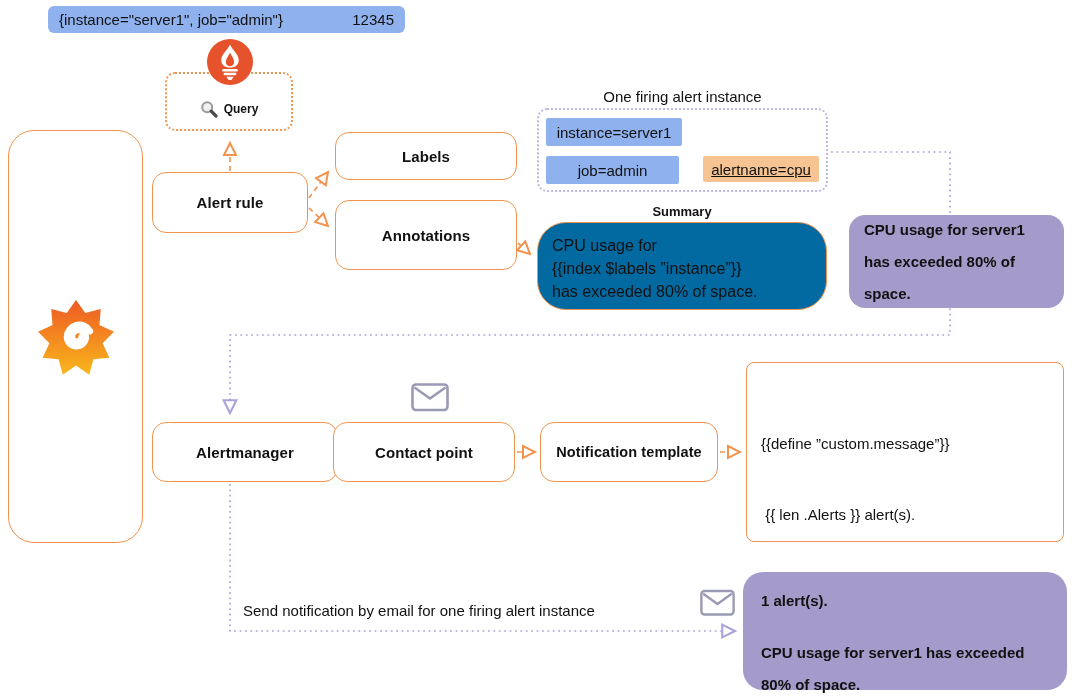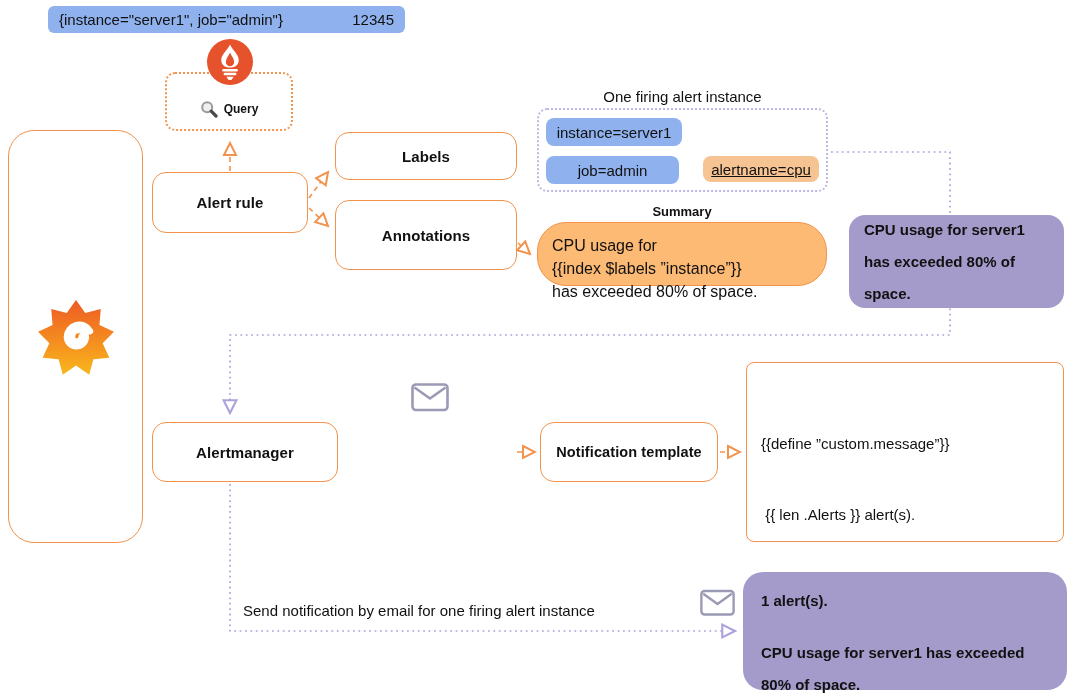--- a/index.html
+++ b/index.html
@@ -37,31 +37,31 @@
   .grafana-logo { position:absolute; left:26px; top:163px; width:82px; height:84px; }
 
   .firing-title { position:absolute; z-index:2; left:537px; top:88px; width:291px;
     text-align:center; font-size:15px; }
   .firing-box {
     position:absolute; z-index:2; left:537px; top:108px; width:291px; height:84px;
     border:2px dotted #BDB8E2; border-radius:10px; background:#fff; padding:8px 7px;
   }
   .badge-row { display:flex; gap:24px; margin-bottom:10px; }
   .badge {
-    height:28px; border-radius:8px; display:flex; align-items:center; justify-content:center;
+    height:28px; border-radius:2px; display:flex; align-items:center; justify-content:center;
     font-size:15px; padding:8px 14px;
   }
   .badge.blue { background:#8FB2EE; width:136px; }
   .badge.orange { background:#F6C392; width:116px; height:26px;text-decoration:underline; }
 
   .summary-title { position:absolute; z-index:2; left:537px; top:204px; width:290px;
     text-align:center; font-size:13px; font-weight:bold; }
   .summary-box {
-    position:absolute; z-index:2; left:537px; top:222px; width:290px; height:64px;
-    border:1.7px solid #F2934D; border-radius:29px; background:#fdba74;
+    position:absolute; z-index:2; left:537px; top:222px; width:290px; height:88px;
+    border:1.7px solid #F2934D; border-radius:29px; background:#0369a1;
     padding:11px 14px; font-size:16px; line-height:23px;
   }
 
   .purple {
     position:absolute; z-index:2; background:#A49BCB; border-radius:16px;
     font-weight:bold; font-size:15px; line-height:32px; color:#111;
   }
   .purple-1 { left:849px; top:215px; width:215px; height:93px; padding:12px 15px;
     display:flex; align-items:center; }
   .purple-2 { left:743px; top:572px; width:324px; height:118px; padding:13px 18px;
@@ -191,20 +191,23 @@
 
   <div class="node n-alertmanager">
     <span>Alertmanager</span>
   </div>
 
   <svg class="env" style="left:411px; top:383px;" width="38" height="29" viewBox="0 0 38 29">
     <rect x="1.5" y="1.5" width="35" height="25.5" rx="3.5" fill="#fff" stroke="#9B9AB4" stroke-width="2.6"></rect>
     <path d="M3.5 4.5 L19 15.5 L34.5 4.5" fill="none" stroke="#9B9AB4" stroke-width="2.6" stroke-linejoin="round"></path>
   </svg>
 
+  <div class="node n-contact">
+    <span>Contact point</span>
+  </div>
   <div class="node n-template">
     <span>Notification template</span>
   </div>
 
   <div class="tmpl-box">
     <div>{{define ”custom.message”}}</div>
     <div> {{ len .Alerts }} alert(s).</div>
     <div> {{ range .Alerts}}</div>
     <div>   {{ .Annotations.summary }}</div>
     

